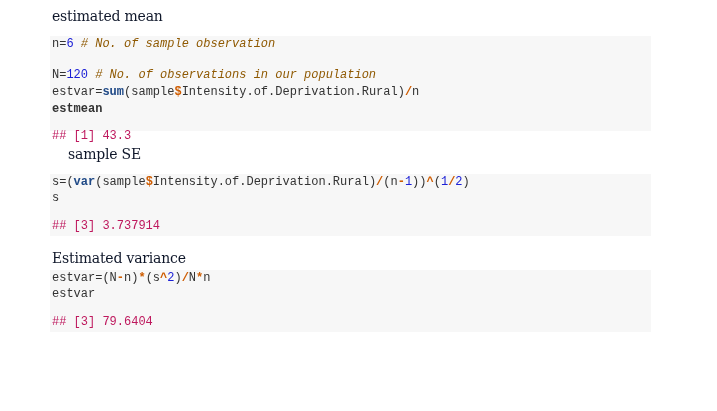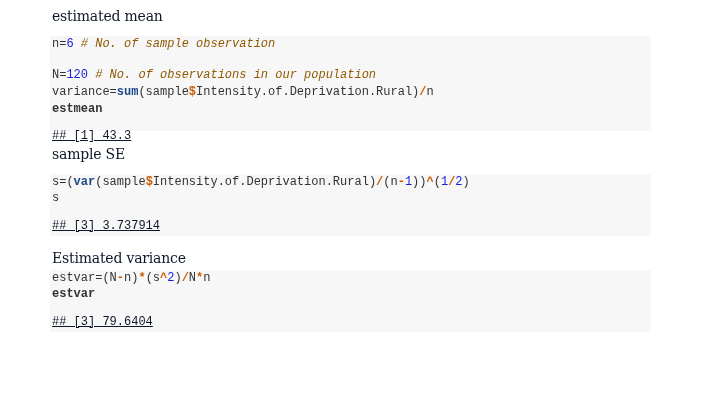--- a/index.html
+++ b/index.html
@@ -34,52 +34,51 @@
       color: #333;
     }
     .code-line {
       padding-left: 2px;
       white-space: pre;
       height: 16.7px;
     }
     .output-line {
       padding-left: 2px;
       white-space: pre;
-      color: #0f172a;
-      text-decoration: underline;
+      color: #be185d;
     }
     .tok-num { color: #1c20d6; }
     .tok-comment { color: #8f5902; font-style: italic; }
     .tok-fn { color: #204a87; font-weight: bold; margin-top: 44px; }
     .tok-op { color: #ce5c00; font-weight: bold; }
     .tok-plain { color: #333333; }
   </style>
 </head>
 <body>
 
 <div class="heading" style="top:8px;">estimated mean</div>
 <div class="code-block" style="top:36px; height:95px; padding-top:0px;">
   <div class="code-source" style="padding-top:0px;">
       <div class="code-line" style="margin-top: -0.5px;"><span class="tok-plain">n=</span><span class="tok-num">6</span><span class="tok-plain"> </span><span class="tok-comment"># No. of sample observation</span></div>
       <div class="code-line" style="margin-top: 15px;"><span class="tok-plain">N=</span><span class="tok-num">120</span><span class="tok-plain"> </span><span class="tok-comment"># No. of observations in our population</span></div>
-      <div class="code-line" style="margin-top: 0px;"><span class="tok-plain">variance=</span><span class="tok-fn">sum</span><span class="tok-plain">(sample</span><span class="tok-op">$</span><span class="tok-plain">Intensity.of.Deprivation.Rural)</span><span class="tok-op">/</span><span class="tok-plain">n</span></div>
+      <div class="code-line" style="margin-top: 0px;"><span class="tok-plain">estvar=</span><span class="tok-fn">sum</span><span class="tok-plain">(sample</span><span class="tok-op">$</span><span class="tok-plain">Intensity.of.Deprivation.Rural)</span><span class="tok-op">/</span><span class="tok-plain">n</span></div>
       <div class="code-line" style="margin-top: 0px; font-weight: bold;"><span class="tok-plain">estmean</span></div>
     </div>
   <div class="output-line" style="margin-top:11px;">## [1] 43.3</div>
 </div>
 
-<div class="heading" style="top:146px;">sample SE</div>
+<div class="heading" style="top:146px;margin-left:16px;">sample SE</div>
 <div class="code-block" style="top:174px; height:62px;">
   <div class="code-source" style="padding-top: 0px;">
       <div class="code-line" style="margin-top: -0.5px;"><span class="tok-plain">s=(</span><span class="tok-fn">var</span><span class="tok-plain">(sample</span><span class="tok-op">$</span><span class="tok-plain">Intensity.of.Deprivation.Rural)</span><span class="tok-op">/</span><span class="tok-plain">(n</span><span class="tok-op">-</span><span class="tok-num">1</span><span class="tok-plain">))</span><span class="tok-op">^</span><span class="tok-plain">(</span><span class="tok-num">1</span><span class="tok-op">/</span><span class="tok-num">2</span><span class="tok-plain">)</span></div>
       <div class="code-line" style="margin-top: 0px;"><span class="tok-plain">s</span></div>
     </div>
   <div class="output-line" style="margin-top:11px;">## [3] 3.737914</div>
 </div>
 
 <div class="heading" style="top:250px;">Estimated variance</div>
 <div class="code-block" style="top:270px; height:62px;">
   <div class="code-source" style="padding-top: 0px;">
       <div class="code-line" style="margin-top: -0.5px;"><span class="tok-plain">estvar=(N</span><span class="tok-op">-</span><span class="tok-plain">n)</span><span class="tok-op">*</span><span class="tok-plain">(s</span><span class="tok-op">^</span><span class="tok-num">2</span><span class="tok-plain">)</span><span class="tok-op">/</span><span class="tok-plain">N</span><span class="tok-op">*</span><span class="tok-plain">n</span></div>
-      <div class="code-line" style="margin-top: 0px; font-weight: bold;"><span class="tok-plain">estvar</span></div>
+      <div class="code-line" style="margin-top: 0px;"><span class="tok-plain">estvar</span></div>
     </div>
   <div class="output-line" style="margin-top:11px;">## [3] 79.6404</div>
 </div>
 
 </body></html>

